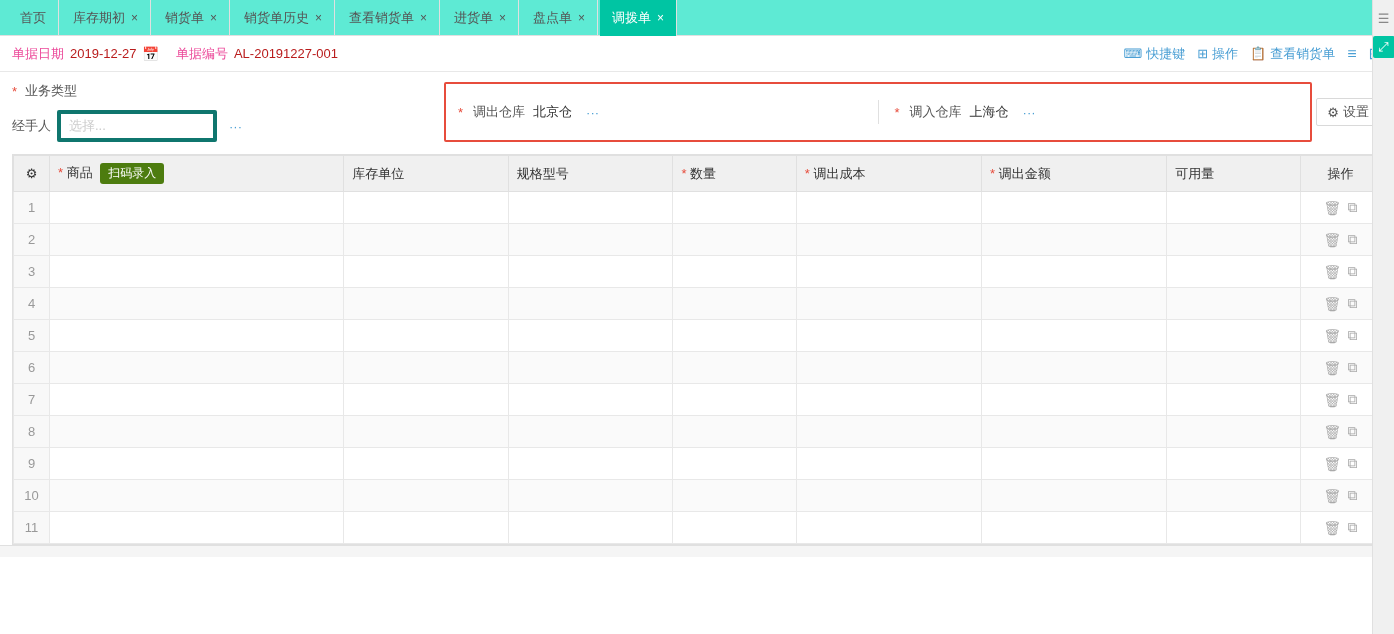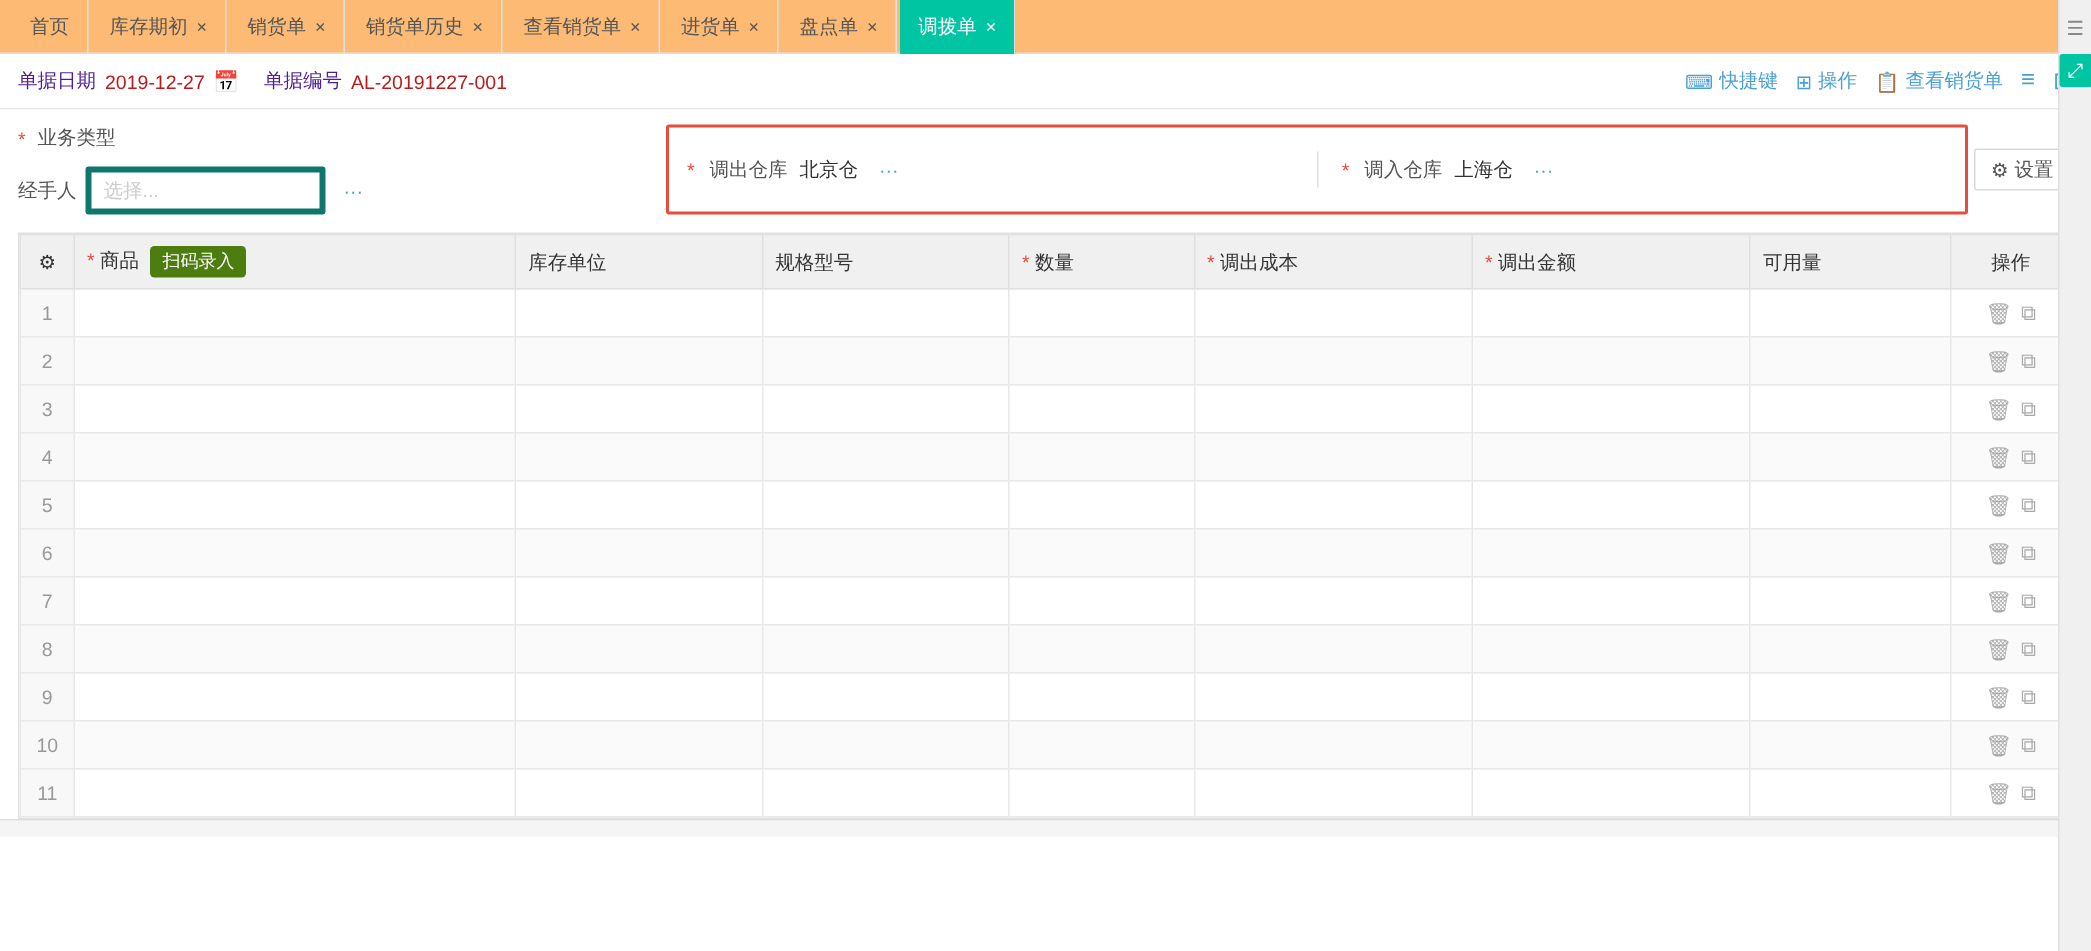--- a/index.html
+++ b/index.html
@@ -3,21 +3,21 @@
   <meta charset="utf-8">
   <style>
     * { box-sizing: border-box; margin: 0; padding: 0; font-family: 'Microsoft YaHei', '微软雅黑', sans-serif; font-size: 13px; }
     body { background: #fff; color: #333; overflow: hidden; }
 
     
     .tab-bar {
       display: flex;
       align-items: center;
       border-bottom: 1px solid #e0e0e0;
-      background: #fdba74;
+      background: #5eead4;
       padding: 0 8px;
       height: 36px;
       gap: 2px;
     }
     .tab {
       display: flex;
       align-items: center;
       padding: 0 12px;
       height: 36px;
       cursor: pointer;
@@ -53,21 +53,21 @@
       align-items: center;
       padding: 8px 12px;
       border-bottom: 1px solid #e8e8e8;
       gap: 16px;
     }
     .toolbar-item {
       display: flex;
       align-items: center;
       gap: 6px;
     }
-    .toolbar-label { color: #4c1d95; }
+    .toolbar-label { color: #ec4899; }
     .toolbar-value { color: #b91c1c; font-weight: normal; }
     .calendar-icon { color: #4a9fd4; font-size: 14px; }
 
     .toolbar-right {
       margin-left: auto;
       display: flex;
       align-items: center;
       gap: 12px;
     }
     .toolbar-right-item {

